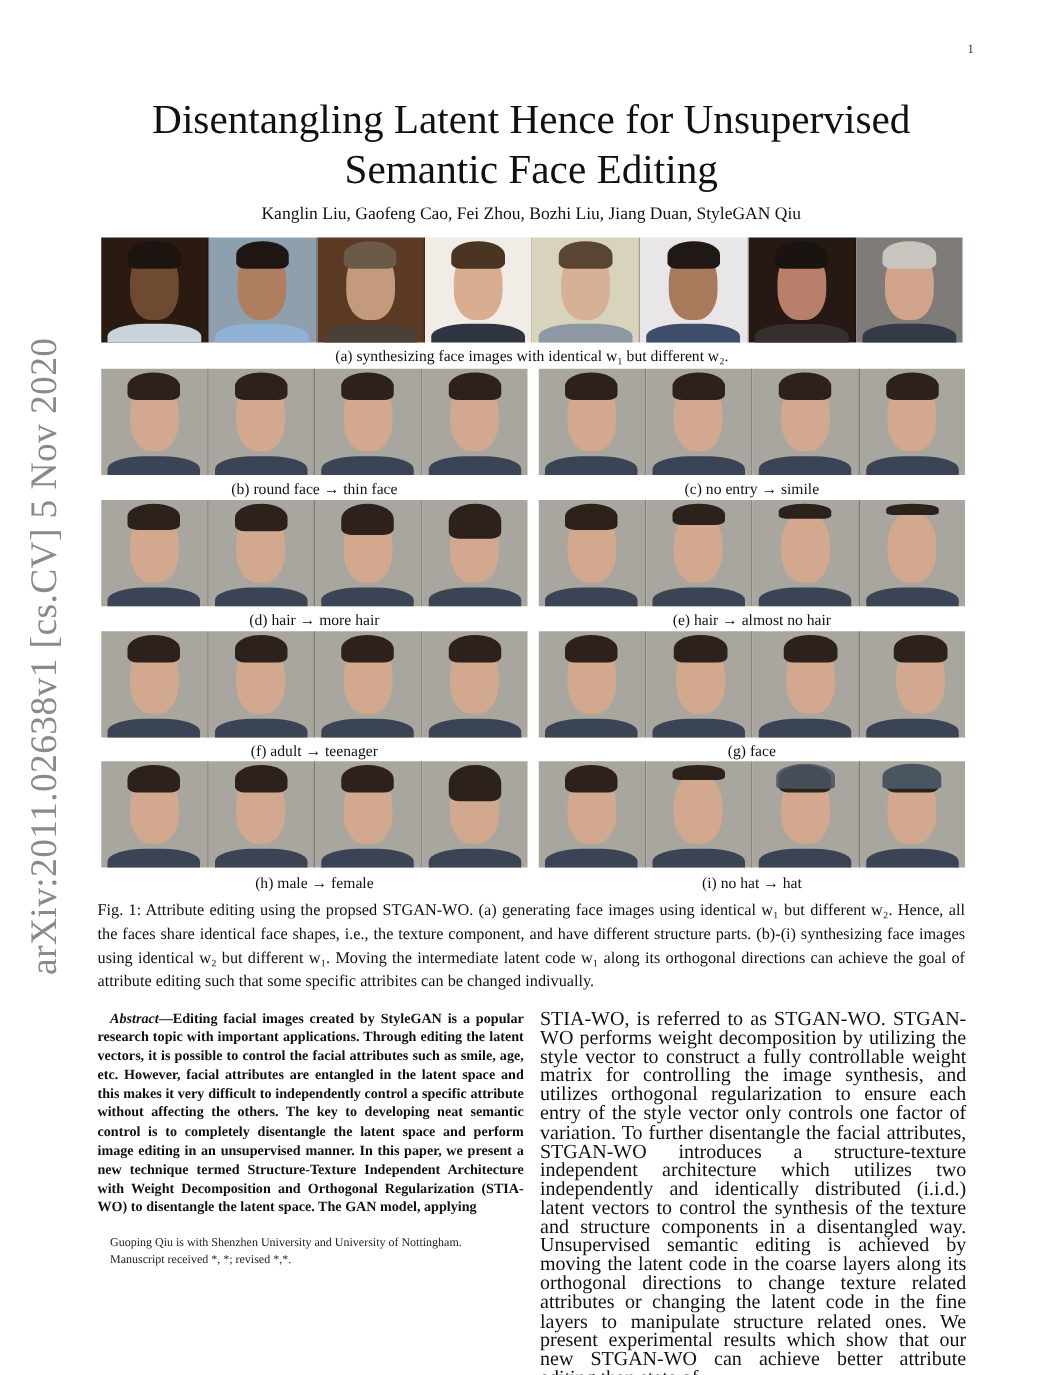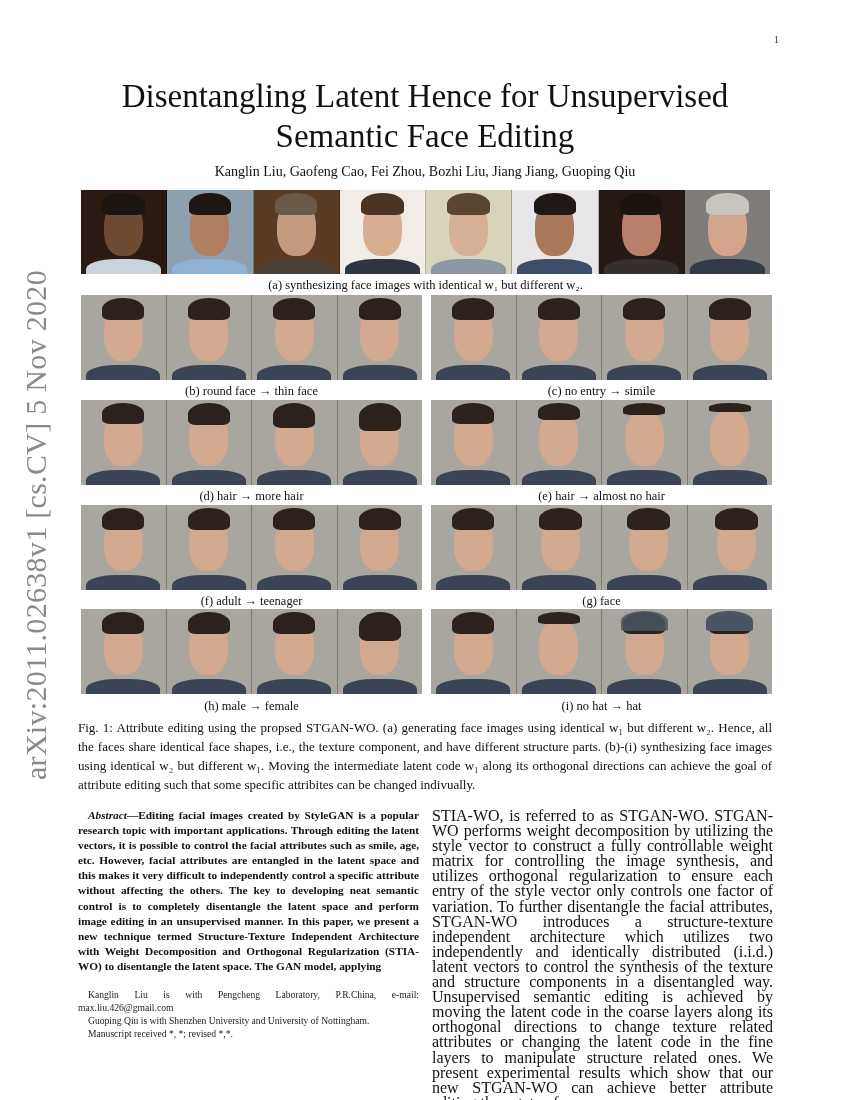--- a/index.html
+++ b/index.html
@@ -34,21 +34,21 @@
 </head>
 <body>
 
 <div class="page-number">1</div>
 <div class="arxiv-stamp">arXiv:2011.02638v1  [cs.CV]  5 Nov 2020</div>
 
 <h1 class="title">
   <span>Disentangling Latent Hence for Unsupervised</span><br>
   <span>Semantic Face Editing</span>
 </h1>
-<div class="authors">Kanglin Liu, Gaofeng Cao, Fei Zhou, Bozhi Liu, Jiang Jiang, Guoping Qiu</div>
+<div class="authors">Kanglin Liu, Gaofeng Cao, Fei Zhou, Bozhi Liu, Jiang Duan, StyleGAN Qiu</div>
 
 <div class="row-a" id="row-a">
     <div class="face" style="background: rgb(42, 26, 18);">
       <div class="body" style="background: rgb(201, 211, 220);"></div>
       <div class="head" style="background: rgb(110, 74, 51);"></div>
       <div class="hair" style="background: rgb(28, 20, 16);"></div>
     </div>
     <div class="face" style="background: rgb(142, 160, 174);">
       <div class="body" style="background: rgb(143, 177, 212);"></div>
       <div class="head" style="background: rgb(176, 127, 98);"></div>
@@ -286,16 +286,15 @@
 <div class="caption-sub" style="top:699px; left:431px; width:341px;">(i) no hat → hat</div>
 
 <div class="fig-caption">Fig. 1: Attribute editing using the propsed STGAN-WO. (a) generating face images using identical w₁ but different w₂. Hence, all the faces share identical face shapes, i.e., the texture component, and have different structure parts. (b)-(i) synthesizing face images using identical w₂ but different w₁. Moving the intermediate latent code w₁ along its orthogonal directions can achieve the goal of attribute editing such that some specific attribites can be changed indivually.</div>
 
 <div class="abstract-left">
   <span style="display:inline-block; width:10px;"></span><i>Abstract</i><span>—Editing facial images created by StyleGAN is a popular research topic with important applications. Through editing the latent vectors, it is possible to control the facial attributes such as smile, age, etc. However, facial attributes are entangled in the latent space and this makes it very difficult to independently control a specific attribute without affecting the others. The key to developing neat semantic control is to completely disentangle the latent space and perform image editing in an unsupervised manner. In this paper, we present a new technique termed Structure-Texture Independent Architecture with Weight Decomposition and Orthogonal Regularization (STIA-WO) to disentangle the latent space. The GAN model, applying</span>
 </div>
 <div class="abstract-right">STIA-WO, is referred to as STGAN-WO. STGAN-WO performs weight decomposition by utilizing the style vector to construct a fully controllable weight matrix for controlling the image synthesis, and utilizes orthogonal regularization to ensure each entry of the style vector only controls one factor of variation. To further disentangle the facial attributes, STGAN-WO introduces a structure-texture independent architecture which utilizes two independently and identically distributed (i.i.d.) latent vectors to control the synthesis of the texture and structure components in a disentangled way. Unsupervised semantic editing is achieved by moving the latent code in the coarse layers along its orthogonal directions to change texture related attributes or changing the latent code in the fine layers to manipulate structure related ones. We present experimental results which show that our new STGAN-WO can achieve better attribute editing than state of</div>
 
 <div class="footnotes">
-  <p>Kanglin Liu is with Pengcheng Laboratory, P.R.China, e-mail: max.liu.426@gmail.com</p>
   <p>Guoping Qiu is with Shenzhen University and University of Nottingham.</p>
   <p>Manuscript received *, *; revised *,*.</p>
 </div>
 
 </body></html>

